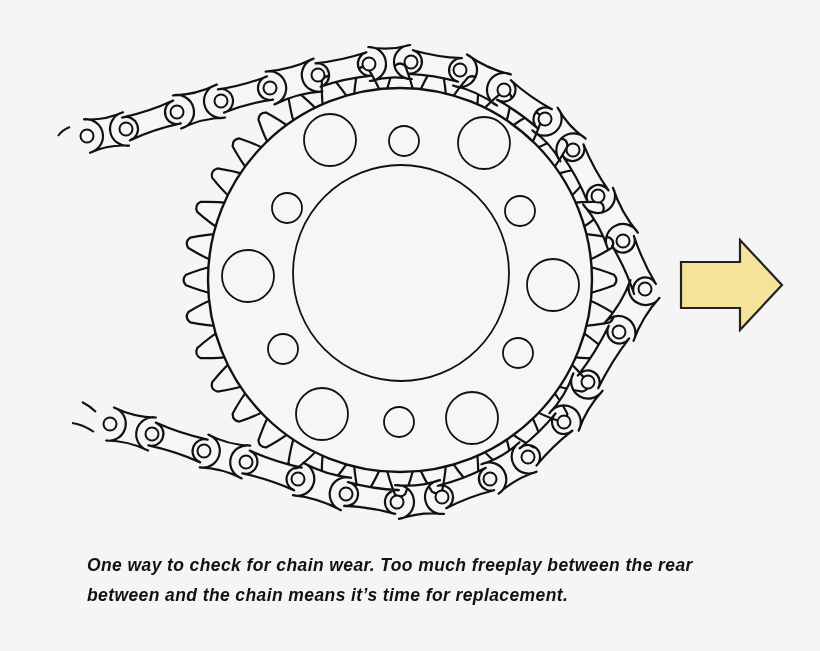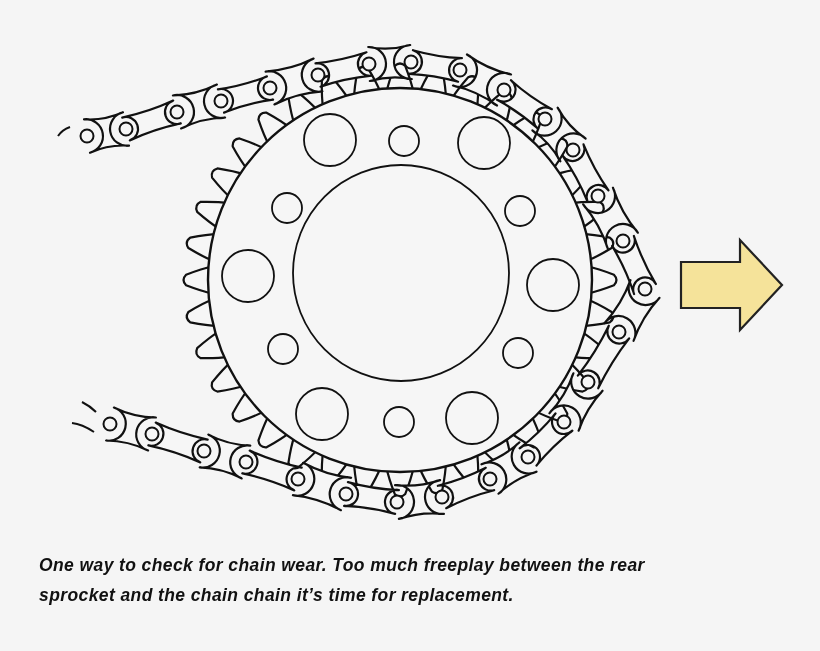--- a/index.html
+++ b/index.html
@@ -3,21 +3,21 @@
 <meta charset="utf-8">
 <style>
   html, body { margin:0; padding:0; }
   body { width:820px; height:651px; background:#f5f5f5; position:relative; overflow:hidden; }
   #figure { position:absolute; left:0; top:0; width:820px; height:540px; }
   #caption {
     position:absolute; left:39px; top:550px; width:740px;
     font-family:"Liberation Sans", sans-serif; font-style:italic; font-weight:bold;
     font-size:17.5px; line-height:30px; color:#111; letter-spacing:0.4px;
   }
-  #caption span { display:block; }
+  #caption span { display:block;margin-left:48px; }
 </style>
 </head>
 <body>
 
 <svg id="figure" viewBox="0 0 820 540" xmlns="http://www.w3.org/2000/svg">
   <g id="teeth">
       <path d="M587.512914475499,266.4756920730032 Q597.6612938612877,268.4236055232361 613.9344591582576,274.70404072298527 Q619,280 613.9344591582576,285.29595927701473 Q597.6612938612877,291.5763944767639 587.512914475499,293.5243079269968 Z" fill="#f6f6f6" stroke="#111111" stroke-width="2.2" stroke-linejoin="round"></path>
       <path d="M587.0126433911158,299.2424325870544 Q596.668594469864,302.9230004416554 611.6039476929776,311.93382721735077 Q615.6728979096736,318.02895090905776 609.7646803380738,322.3648307286328 Q592.648154860177,325.724046506945 582.315700539657,325.88011918831626 Z" fill="#f6f6f6" stroke="#111111" stroke-width="2.2" stroke-linejoin="round"></path>
       <path d="M580.8300877702574,331.4245015240887 Q589.7002193545843,336.72589159125295 602.8439573538104,348.1933205310133 Q605.792683952114,354.90241138832147 599.2213078518676,358.1464682362001 Q581.7814991583098,358.4823965214965 571.5789162991135,356.8418862445593 Z" fill="#f6f6f6" stroke="#111111" stroke-width="2.2" stroke-linejoin="round"></path>
       <path d="M569.1531014369393,362.04406300436693 Q576.9678990671582,368.8051952295365 587.9206560144429,382.3807943078262 Q589.6595634287921,389.5 582.6246967374282,391.55366485043146 Q565.3915045903943,388.85609863175125 555.6287935099424,385.4688514711319 Z" fill="#f6f6f6" stroke="#111111" stroke-width="2.2" stroke-linejoin="round"></path>
@@ -235,14 +235,14 @@
       <circle cx="246" cy="462" r="6.5" fill="#f6f6f6" stroke="#111111" stroke-width="2"></circle>
       <circle cx="204" cy="451" r="6.5" fill="#f6f6f6" stroke="#111111" stroke-width="2"></circle>
       <circle cx="152" cy="434" r="6.5" fill="#f6f6f6" stroke="#111111" stroke-width="2"></circle>
       <circle cx="110" cy="424" r="6.5" fill="#f6f6f6" stroke="#111111" stroke-width="2"></circle>
     </g>
   <polygon id="arrow" points="681,262 740,262 740,240 782,285 740,330 740,308 681,308" fill="#f5e39a" stroke="#222" stroke-width="2.2" stroke-linejoin="miter"></polygon>
 </svg>
 
 <div id="caption">
   <span>One way to check for chain wear. Too much freeplay between the rear</span>
-  <span>sprocket and the chain chain it’s time for replacement.</span>
+  <span>between and the chain means it’s time for replacement.</span>
 </div>
 
 </body></html>

